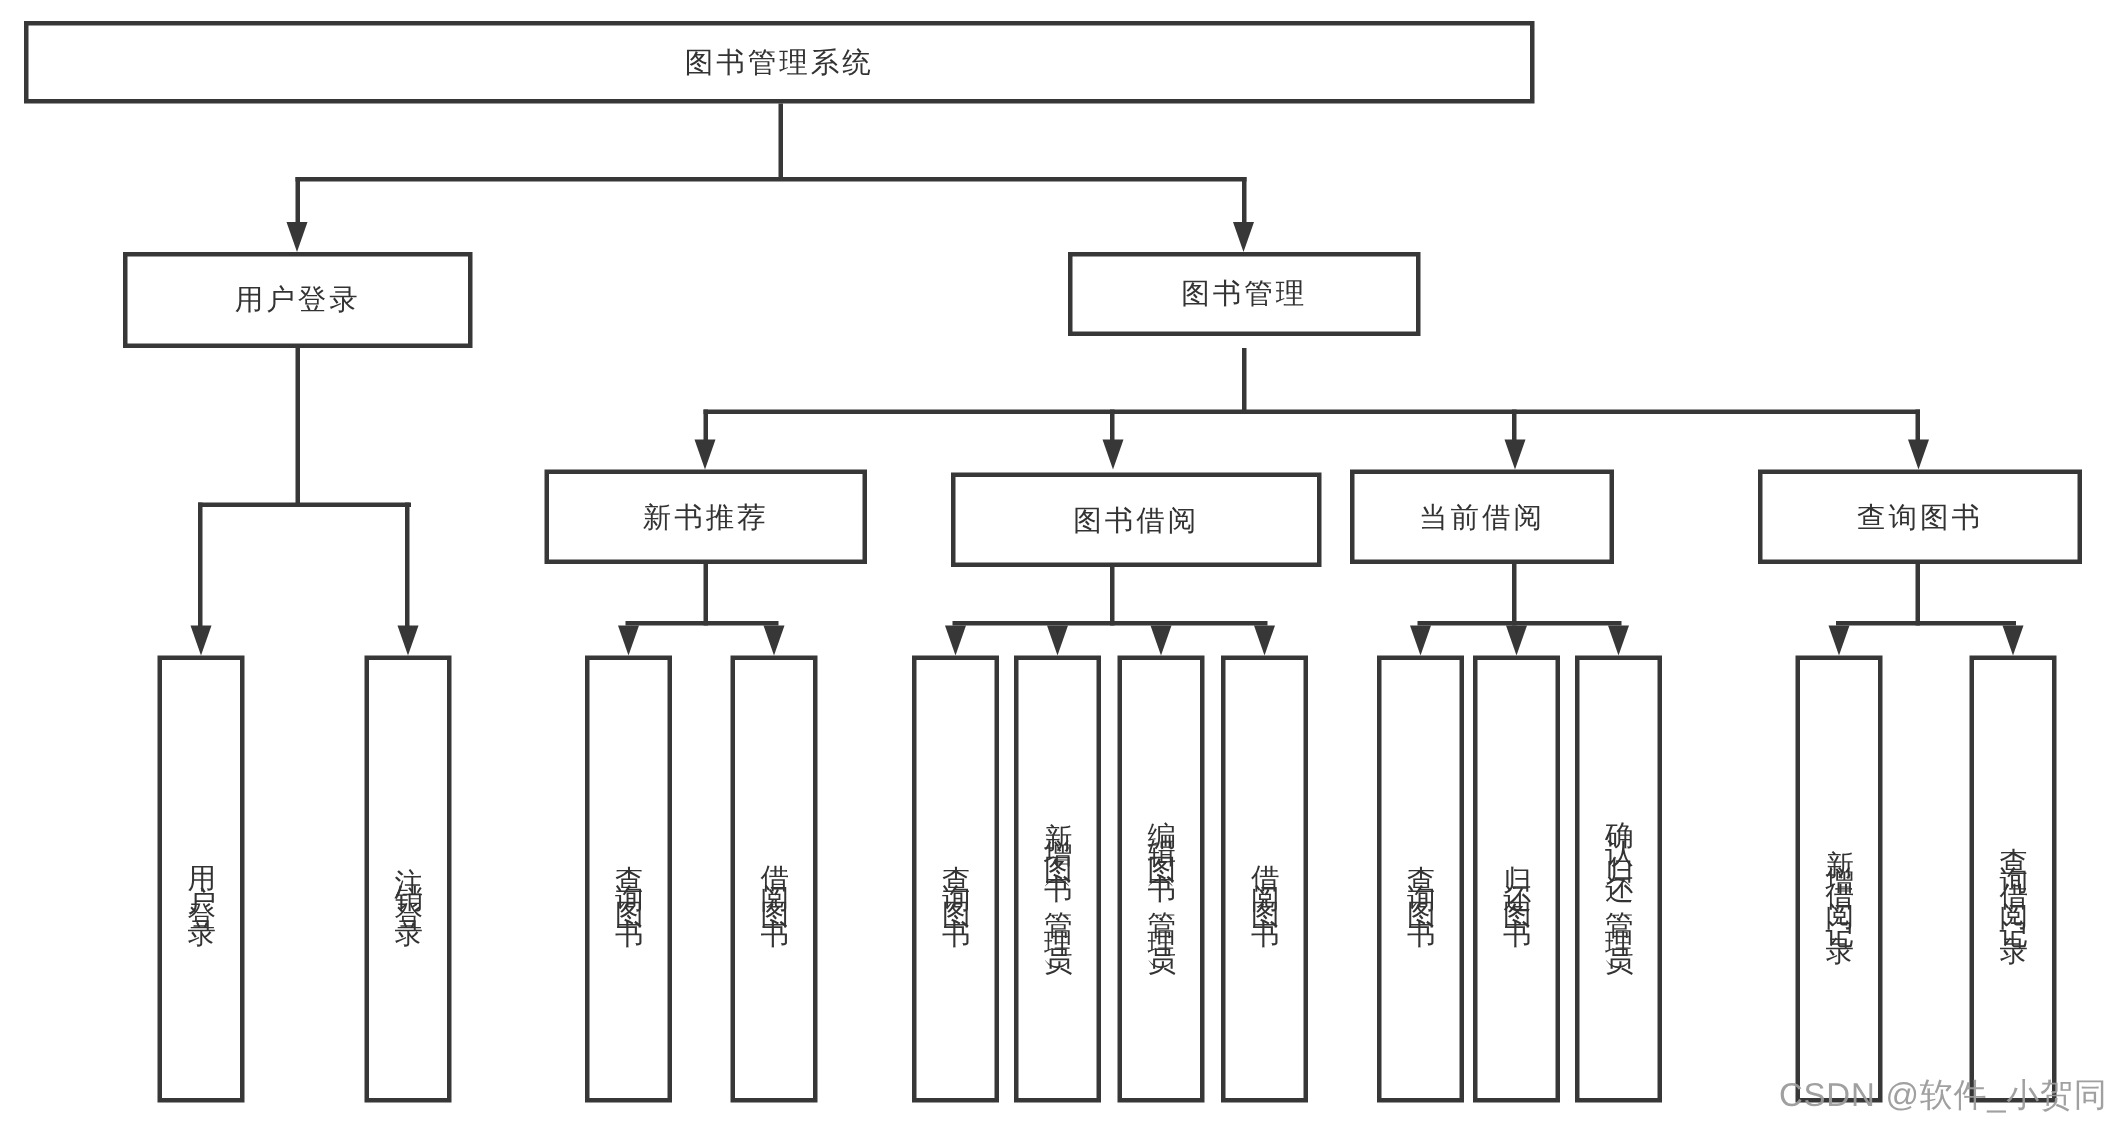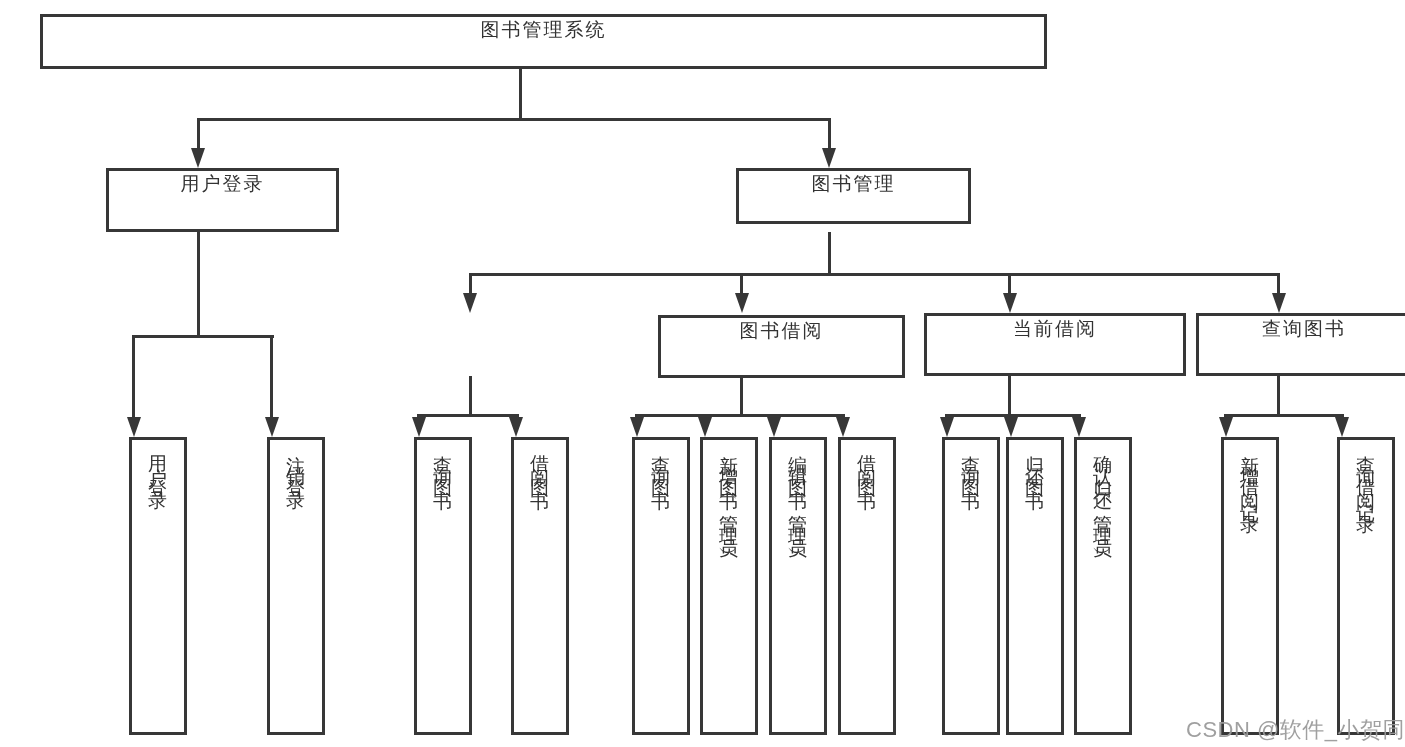--- a/index.html
+++ b/index.html
@@ -10,24 +10,23 @@
     background: #ffffff;
     overflow: hidden;
     font-family: "Liberation Sans", "DejaVu Sans", sans-serif;
   }
   .node {
     position: absolute;
     box-sizing: border-box;
     border: 3px solid #373737;
     background: #ffffff;
     display: flex;
-    align-items: flex-start;
+    align-items: center;
     justify-content: center;
     color: #333333;
-    margin-left: 24px;
   }
   .hbox { font-size: 19px; letter-spacing: 2px; }
   .leaf { top: 437px; width: 58px; height: 298px; }
   .vtext {
     writing-mode: vertical-rl;
     font-size: 19px;
     letter-spacing: 12px;
     line-height: 1;
     color: #333333;
   }
@@ -60,24 +59,27 @@
     <span>图书管理系统</span>
   </div>
 
   <div class="node hbox" style="left:82px; top:168px; width:233px; height:64px;">
     <span>用户登录</span>
   </div>
   <div class="node hbox" style="left:712px; top:168px; width:235px; height:56px;">
     <span>图书管理</span>
   </div>
 
+  <div class="node hbox" style="left:363px; top:313px; width:215px; height:63px;">
+    <span>新书推荐</span>
+  </div>
   <div class="node hbox" style="left:634px; top:315px; width:247px; height:63px;">
     <span>图书借阅</span>
   </div>
-  <div class="node hbox" style="left:900px; top:313px; width:262px; height:63px;">
+  <div class="node hbox" style="left:900px; top:313px; width:176px; height:63px;">
     <span>当前借阅</span>
   </div>
   <div class="node hbox" style="left:1172px; top:313px; width:216px; height:63px;">
     <span>查询图书</span>
   </div>
 
   <div class="node leaf" style="left:105px;">
     <span class="vtext">用户登录</span>
   </div>
   <div class="node leaf" style="left:243px;">

